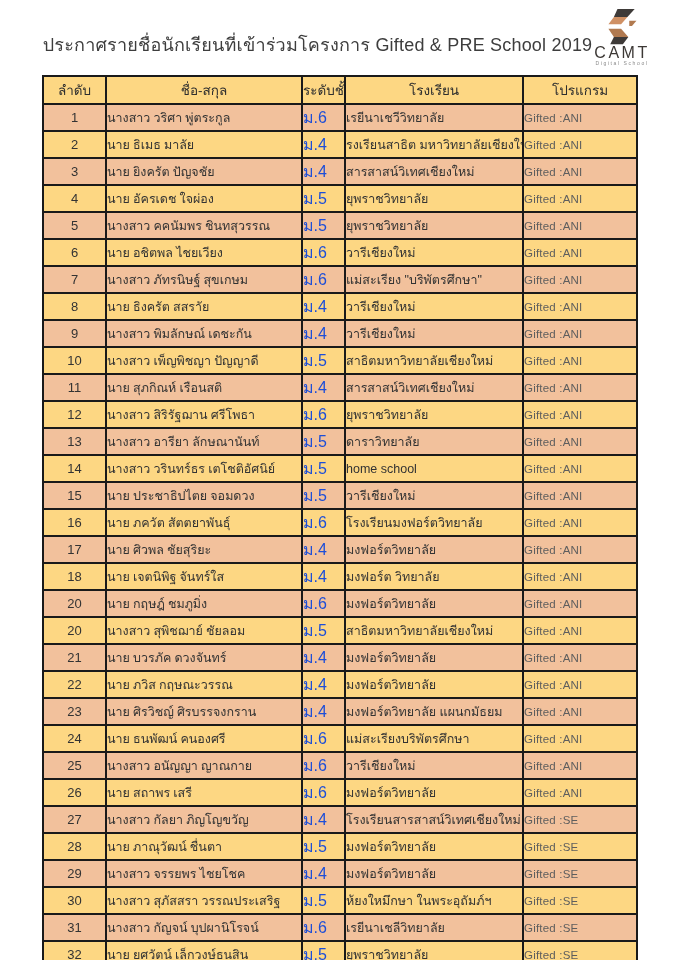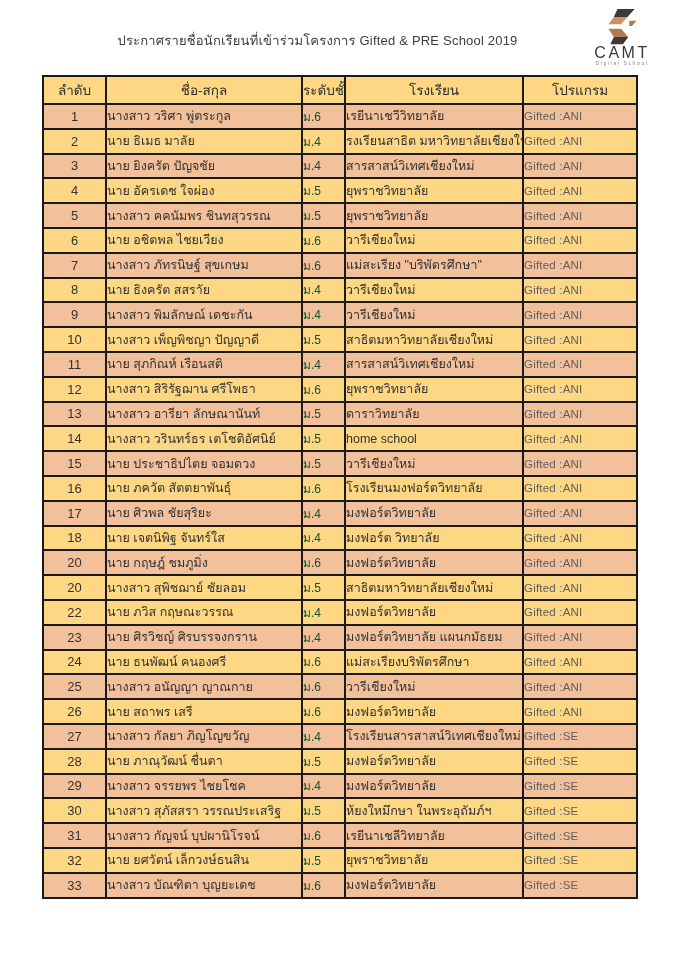--- a/index.html
+++ b/index.html
@@ -7,21 +7,21 @@
     position:relative;
     width:679px;height:960px;
     background:#ffffff;
     font-family:"Liberation Sans", sans-serif;
     overflow:hidden;
   }
   .doc-title{
     position:absolute;
     top:30px;left:40px;width:555px;
     text-align:center;
-    font-size:13px;
+    font-size:18px;
     color:#3d3d3d;
     letter-spacing:0.2px;
   }
   
   .logo{
     position:absolute;
     top:8px;right:18px;width:78px;
     text-align:center;
   }
   .logo-mark{display:block;margin:0 auto;}
@@ -57,22 +57,22 @@
     height:26px;
     background:#fdd783;
     font-size:13.5px;
     color:#2e2e2e;
     text-align:center;
   }
   .student-table td{height:22.8px;}
   tr.row-odd td{background:#f2c19c;}
   tr.row-even td{background:#fdd783;}
   .c-no{text-align:center;font-size:13px;color:#333333;}
-  .c-name{padding-left:6px;font-size:12.5px;color:#333333;}
-  .c-grade{padding-left:4px;font-size:12px;color:#14532d;}
+  .c-name{padding-left:6px;font-size:12.5px;color:#333333;font-family:Liberation Serif, serif;}
+  .c-grade{padding-left:4px;font-size:16px;color:#1d4ed8;}
   .c-school{padding-left:6px;font-size:12.5px;color:#333333;}
   .c-program{padding-left:6px;font-size:11.5px;color:#5e5e5e;letter-spacing:0.2px;}
 </style>
 </head>
 <body>
 
 <div class="page">
 
   <div class="doc-title">ประกาศรายชื่อนักเรียนที่เข้าร่วมโครงการ Gifted &amp; PRE School 2019</div>
 
@@ -241,20 +241,27 @@
       <td class="c-school">มงฟอร์ตวิทยาลัย</td>
       <td class="c-program">Gifted :ANI</td>
     </tr>
         <tr class="row-even">
       <td class="c-no">20</td>
       <td class="c-name">นางสาว สุพิชฌาย์  ชัยลอม</td>
       <td class="c-grade">ม.5</td>
       <td class="c-school">สาธิตมหาวิทยาลัยเชียงใหม่</td>
       <td class="c-program">Gifted :ANI</td>
     </tr>
+        <tr class="row-odd">
+      <td class="c-no">21</td>
+      <td class="c-name">นาย บวรภัค  ดวงจันทร์</td>
+      <td class="c-grade">ม.4</td>
+      <td class="c-school">มงฟอร์ตวิทยาลัย</td>
+      <td class="c-program">Gifted :ANI</td>
+    </tr>
         <tr class="row-even">
       <td class="c-no">22</td>
       <td class="c-name">นาย ภวิส  กฤษณะวรรณ</td>
       <td class="c-grade">ม.4</td>
       <td class="c-school">มงฟอร์ตวิทยาลัย</td>
       <td class="c-program">Gifted :ANI</td>
     </tr>
         <tr class="row-odd">
       <td class="c-no">23</td>
       <td class="c-name">นาย ศิรวิชญ์  ศิรบรรจงกราน</td>

